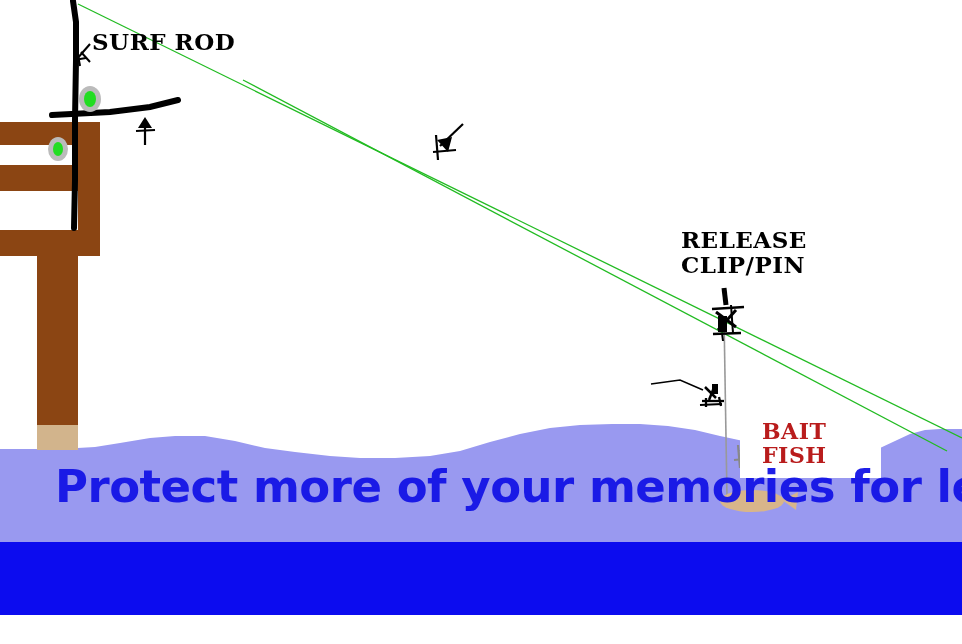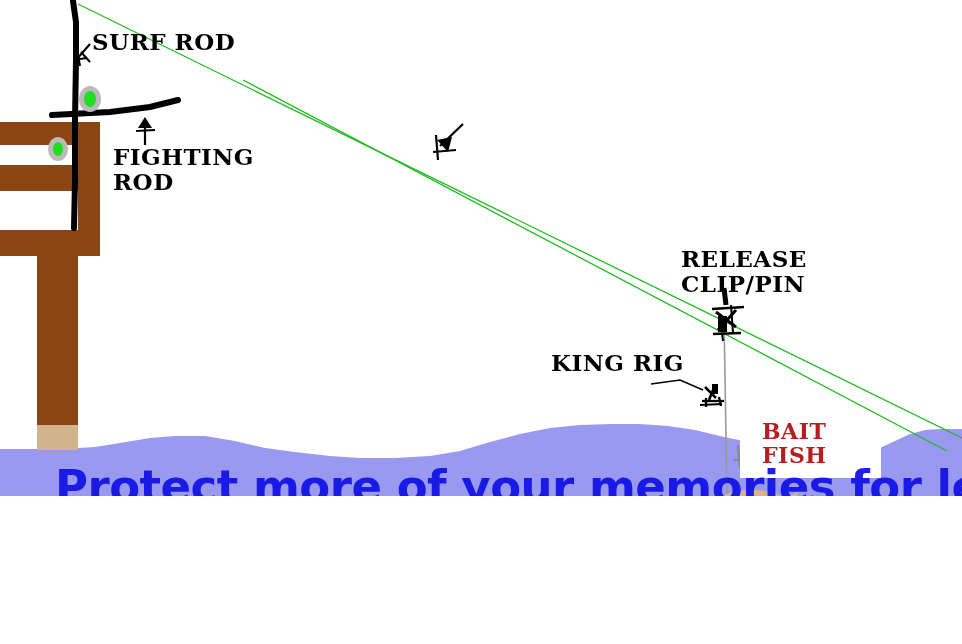--- a/index.html
+++ b/index.html
@@ -6,21 +6,21 @@
     margin: 0;
     padding: 0;
     background: #ffffff;
   }
   body {
     font-family: "Liberation Sans", sans-serif;
   }
   #scene {
     position: relative;
     width: 962px;
-    height: 496px;
+    height: 615px;
     overflow: hidden;
     background: #ffffff;
   }
   #scene svg.layer {
     position: absolute;
     left: 0;
     top: 0;
     width: 962px;
     height: 644px;
   }
@@ -31,21 +31,21 @@
     letter-spacing: 0.5px;
     color: #000000;
     white-space: pre;
     line-height: 1.08em;
     font-size: 23px;
     text-transform: uppercase;
   }
   .label-surf-rod   { left: 92px;  top: 30px; }
   .label-fighting   { left: 113px; top: 145px; }
   .label-anchor     { left: 467px; top: 112px; }
-  .label-release    { left: 681px; top: 228px; margin-top: 19px; }
+  .label-release    { left: 681px; top: 228px; }
   .label-king-rig   { left: 551px; top: 351px; }
   .label-bait-fish  {
     left: 762px; top: 420px;
     color: #b91c1c;
     font-size: 22px;
     z-index: 6;
   }
   .baitfish-box {
     position: absolute;
     left: 740px; top: 417px;
@@ -186,27 +186,24 @@
       <ellipse cx="752" cy="501" rx="32" ry="11" fill="#d8b58a"></ellipse>
       <path d="M782,500 L798,492 L796,510 Z" fill="#d8b58a"></path>
     </g>
 
   </svg>
 
   <div class="baitfish-box"></div>
 
   <div class="diagram-label label-surf-rod">Surf Rod</div>
 
-  <div class="diagram-label label-fighting">Fighting
-Rod</div>
 
 
   <div class="diagram-label label-release">Release
 Clip/Pin</div>
 
-  <div class="diagram-label label-king-rig">King Rig</div>
 
   <div class="diagram-label label-bait-fish">Bait
 Fish</div>
 
   <div class="watermark">Protect more of your memories for less!</div>
 
 </div>
 
 </body></html>

